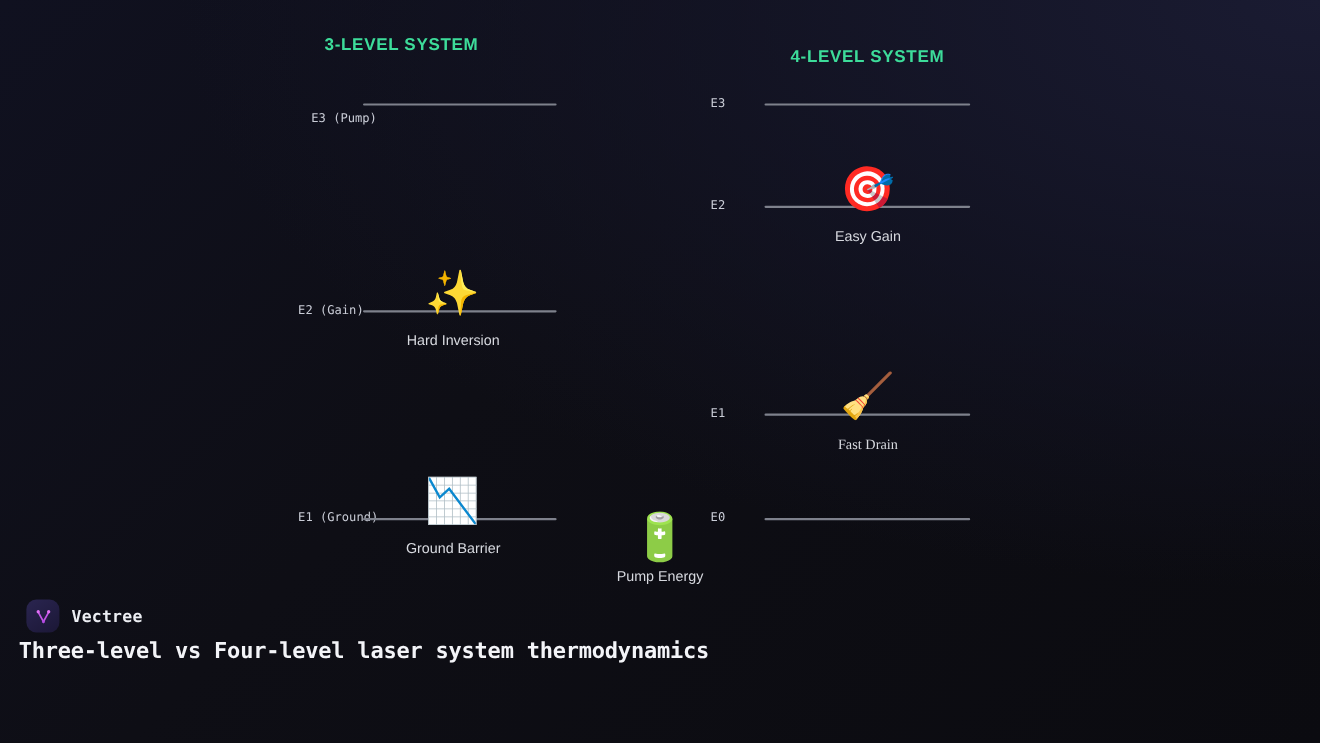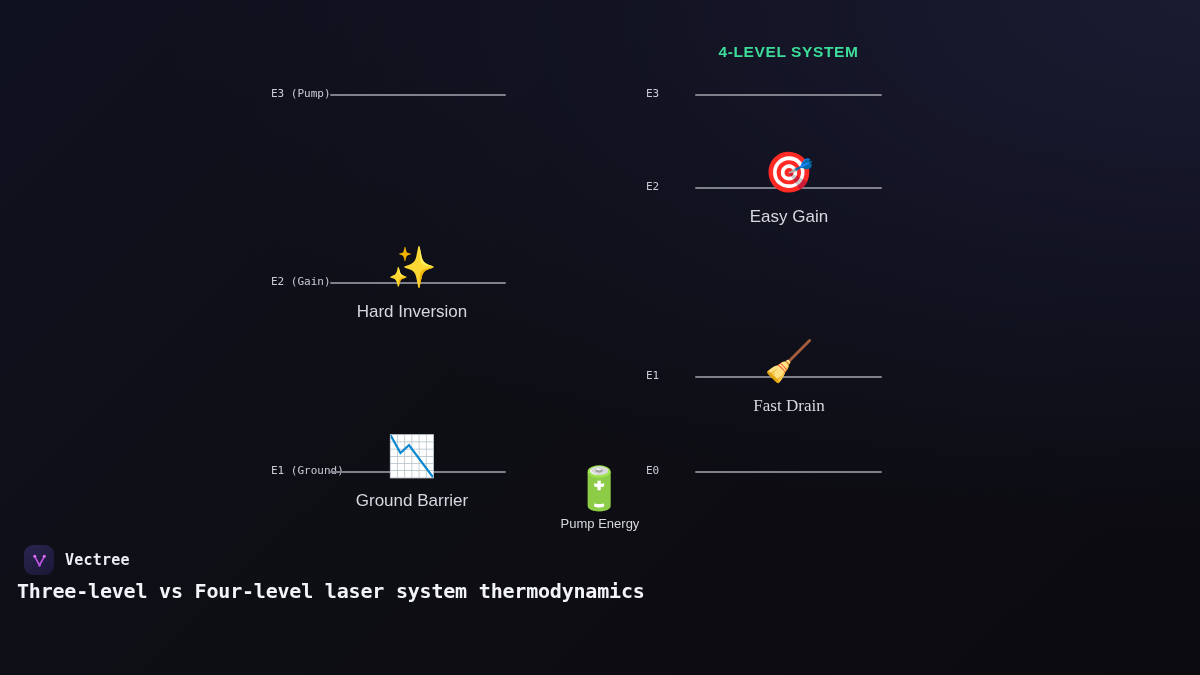--- a/index.html
+++ b/index.html
@@ -54,21 +54,21 @@
     position:absolute;
     font-family:"DejaVu Sans", sans-serif;
     font-size:40px;
     line-height:1;
     transform:translate(-50%,-50%);
     text-align:center;
   }
   .level-caption {
     position:absolute;
     transform:translateX(-50%);
-    font-size:17px;
+    font-size:13px;
     color:#d6d8de;
     white-space:nowrap;
     text-align:center;
   }
 
   
   .side-item { position:absolute; text-align:center; }
   .side-item .side-emoji {
     font-family:"DejaVu Sans", sans-serif;
     font-size:42px;
@@ -123,23 +123,24 @@
     white-space:nowrap;
   }
 </style>
 </head>
 <body>
 
 <div id="bg-tint"></div>
 
 <div id="stage">
 
+  <div id="title-left" class="panel-title">3-LEVEL SYSTEM</div>
 
   <div class="level" style="left:0; top:95px;">
-    <div class="level-label" style="left:271px;">E3 (Pump)</div>
+    <div class="level-label" style="left:283px;margin-top:14px;">E3 (Pump)</div>
     <div class="level-line" style="left:330px; width:176px;"></div>
   </div>
 
   <div class="level" style="left:0; top:283px;">
     <div class="level-label" style="left:271px;">E2 (Gain)</div>
     <div class="level-line" style="left:330px; width:176px;"></div>
     <div class="level-emoji" style="left:412px; top:-16px;">✨</div>
     <div class="level-caption" style="left:412px; top:19px;">Hard Inversion</div>
   </div>
 

